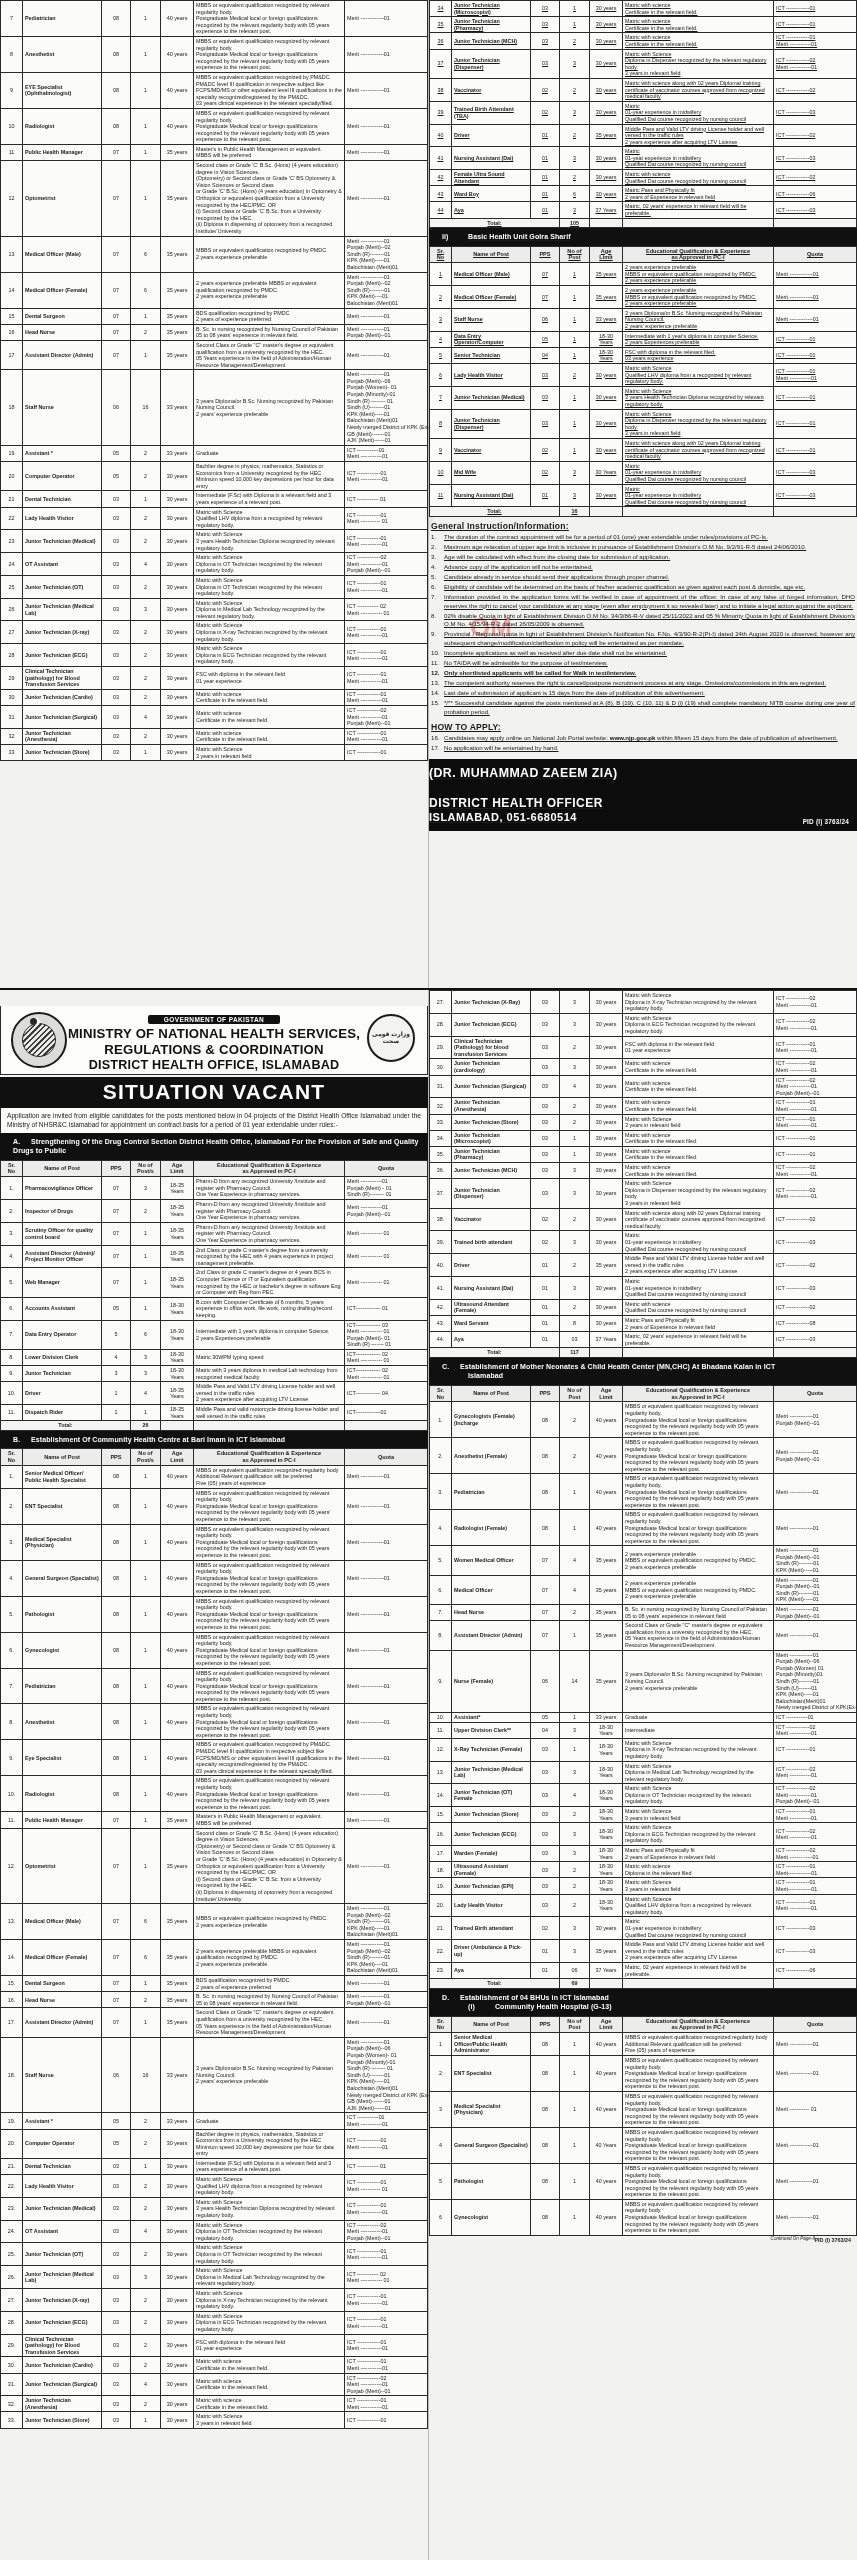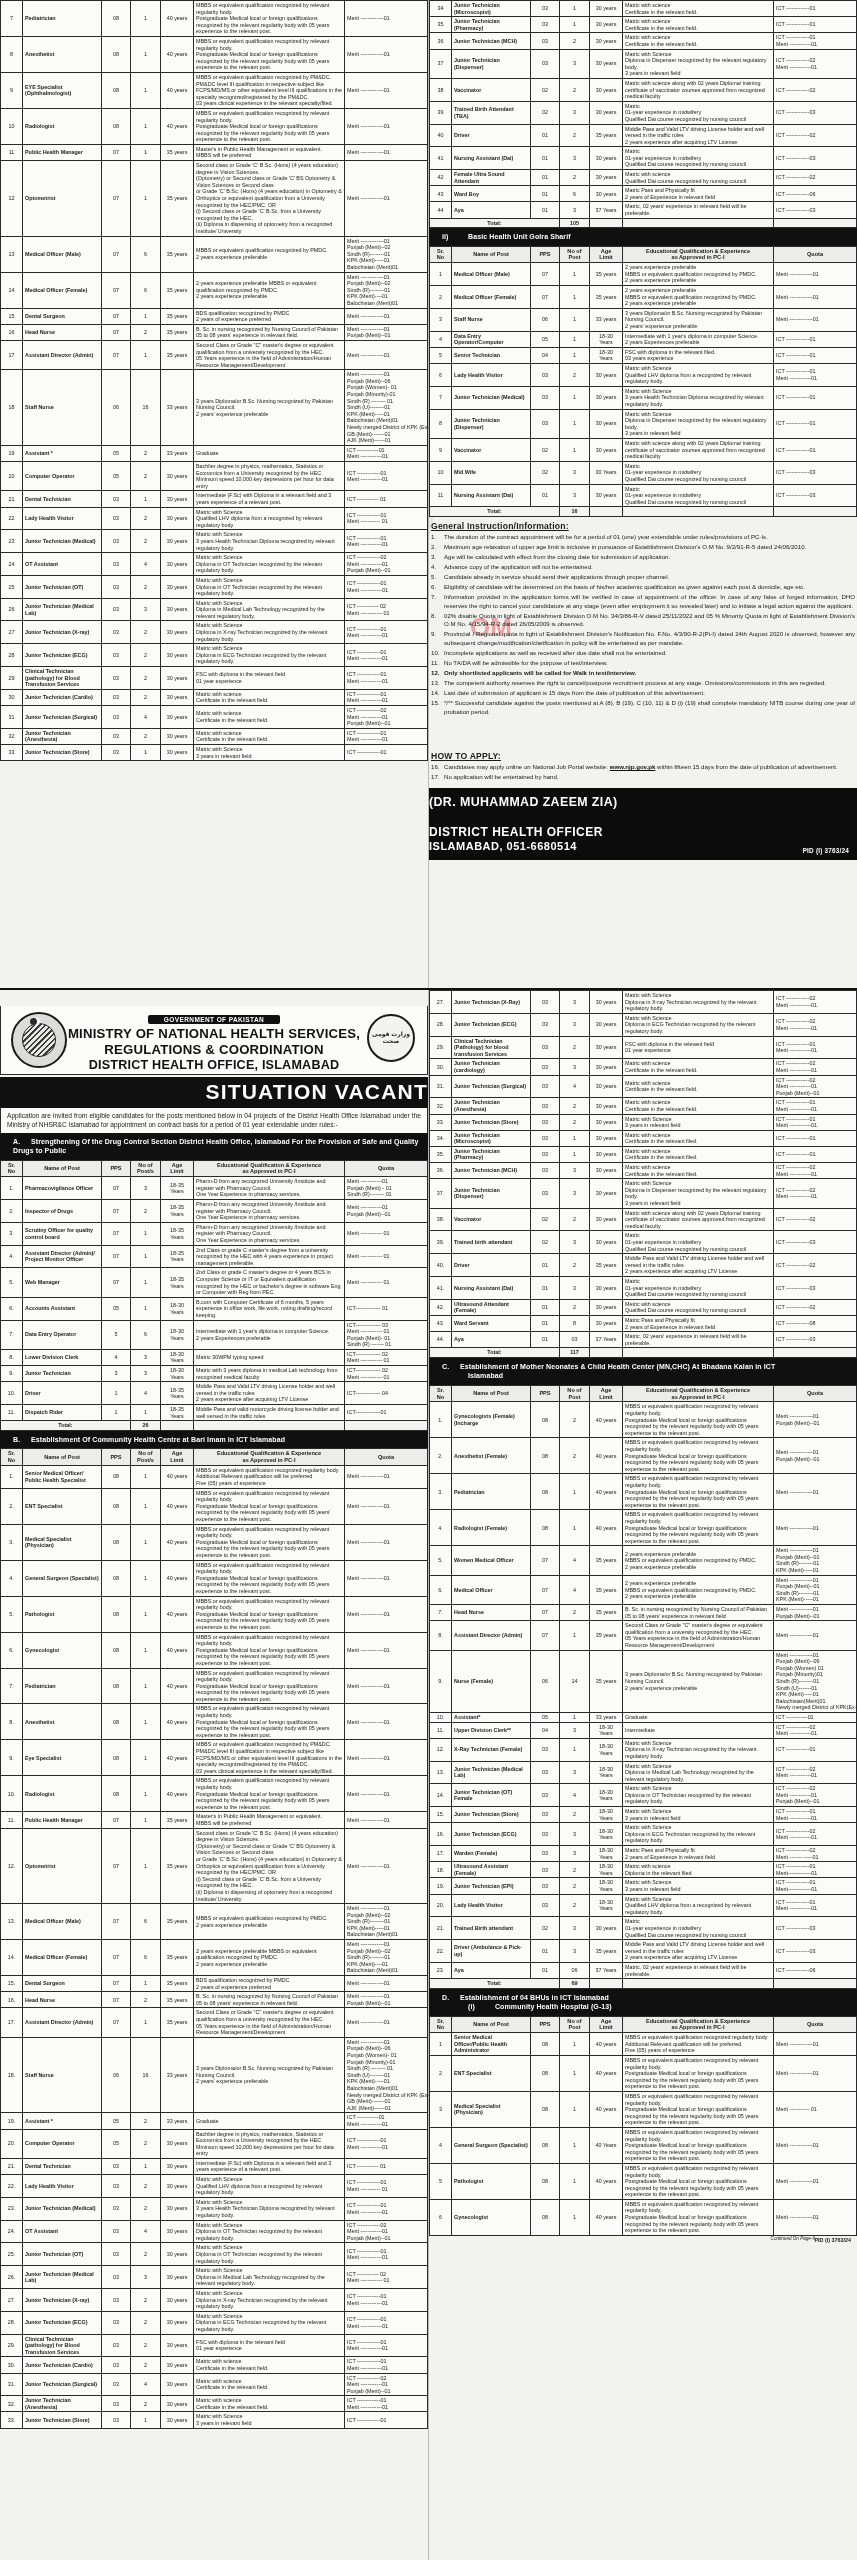--- a/index.html
+++ b/index.html
@@ -52,37 +52,37 @@
   .secbar{
     background:#101010;color:#ffffff;font-weight:bold;
     font-size:7px;padding:3px 4px 3px 12px;line-height:1.35;
     border:1px solid #101010;letter-spacing:.1px;
   }
   .secbar .lead{display:inline-block;min-width:11px;}
   .secbar .sub{display:block;padding-left:26px;}
   
   .col{position:absolute;top:0;width:428px;}
   .colL{left:0;}
-  .colR{left:429px;}
+  .colR{left:429px;text-decoration:underline;}
   .gutter{position:absolute;left:428px;top:0;width:1px;height:2560px;background:#b9b9b5;}
   
   .ad2{position:absolute;left:0;top:988px;width:857px;border-top:2px solid #111;}
   .masthead{
     position:relative;border:1px solid #2a2a2a;border-top:none;
     background:#fcfcfa;padding:2px 0 0 0;text-align:center;
   }
   .gop{
     display:inline-block;background:#101010;color:#fff;font-weight:bold;
     font-size:6.5px;padding:1px 16px;border-radius:2px;letter-spacing:.4px;
     margin-bottom:1px;
   }
   .minline{font-weight:bold;font-size:13.2px;line-height:1.22;letter-spacing:.2px;color:#111;}
   .minline.sm{font-size:12.6px;}
   .sitvac{
-    background:#101010;color:#ffffff;font-weight:bold;text-align:right;
+    background:#101010;color:#ffffff;font-weight:bold;text-align:center;
     font-size:21px;letter-spacing:1.2px;padding:3px 0 4px;margin-top:2px;
   }
   .intro{
     font-size:6.6px;line-height:1.38;text-align:justify;padding:3px 6px 4px 6px;
     border-left:1px solid #2a2a2a;border-right:1px solid #2a2a2a;background:#fbfbf9;
   }
   .emblem{
     position:absolute;left:10px;top:6px;width:52px;height:52px;border-radius:50%;
     border:2px solid #1b1b1b;background:
       radial-gradient(circle at 50% 45%,#fafafa 0 38%,#dcdcd8 38% 100%);
@@ -110,21 +110,21 @@
   .gi-list{margin:0;padding:0;list-style:none;}
   .gi-list li{
     position:relative;font-size:6.1px;line-height:1.42;text-align:justify;
     padding:0 2px 1.4px 15px;
   }
   .gi-list li .n{position:absolute;left:2px;top:0;width:12px;text-align:left;}
   .gi-list li.b{font-weight:bold;}
   .gi-list a{color:#111;font-weight:bold;text-decoration:underline;}
   .howto{
     font-weight:bold;font-size:8.6px;text-decoration:underline;
-    padding:4px 2px 2px 2px;letter-spacing:.2px;margin-top:29px;
+    padding:4px 2px 2px 2px;letter-spacing:.2px;
   }
   .signoff{
     background:#0c0c0c;color:#ffffff;text-align:left;margin-top:5px;
     padding:7px 0 8px;position:relative;
   }
   .signoff .l1{font-weight:bold;font-size:12.4px;letter-spacing:.4px;}
   .signoff .l2{font-weight:bold;font-size:12px;letter-spacing:.5px;margin-top:16px;}
   .signoff .l3{font-weight:bold;font-size:11px;letter-spacing:.5px;margin-top:1px;}
   .pid{position:absolute;right:8px;bottom:6px;font-size:6.4px;font-weight:bold;letter-spacing:.2px;}
   .pid-small{text-align:right;font-size:5.4px;font-weight:bold;padding:1px 4px 0 0;}

